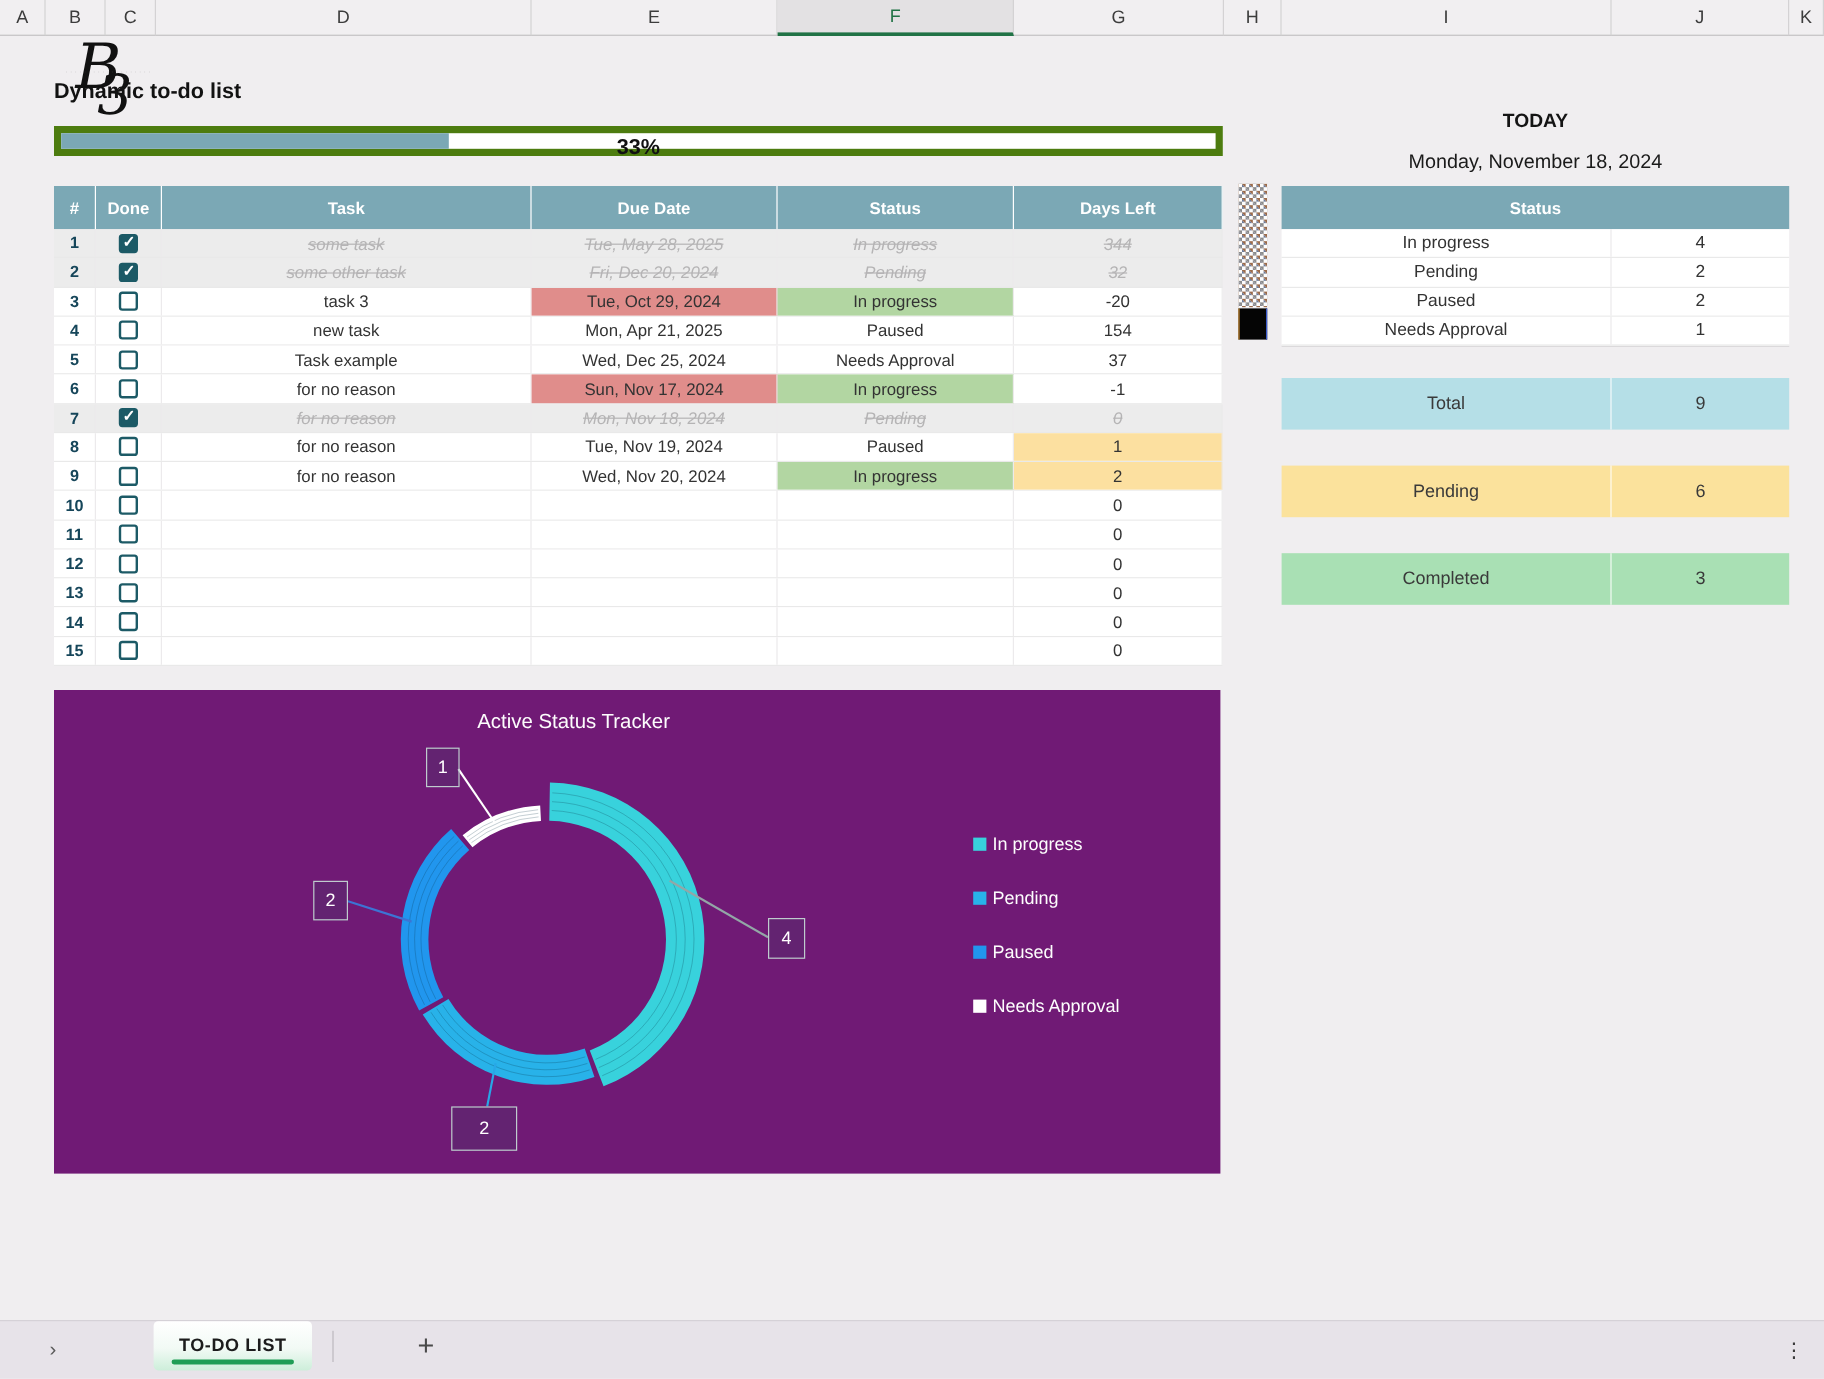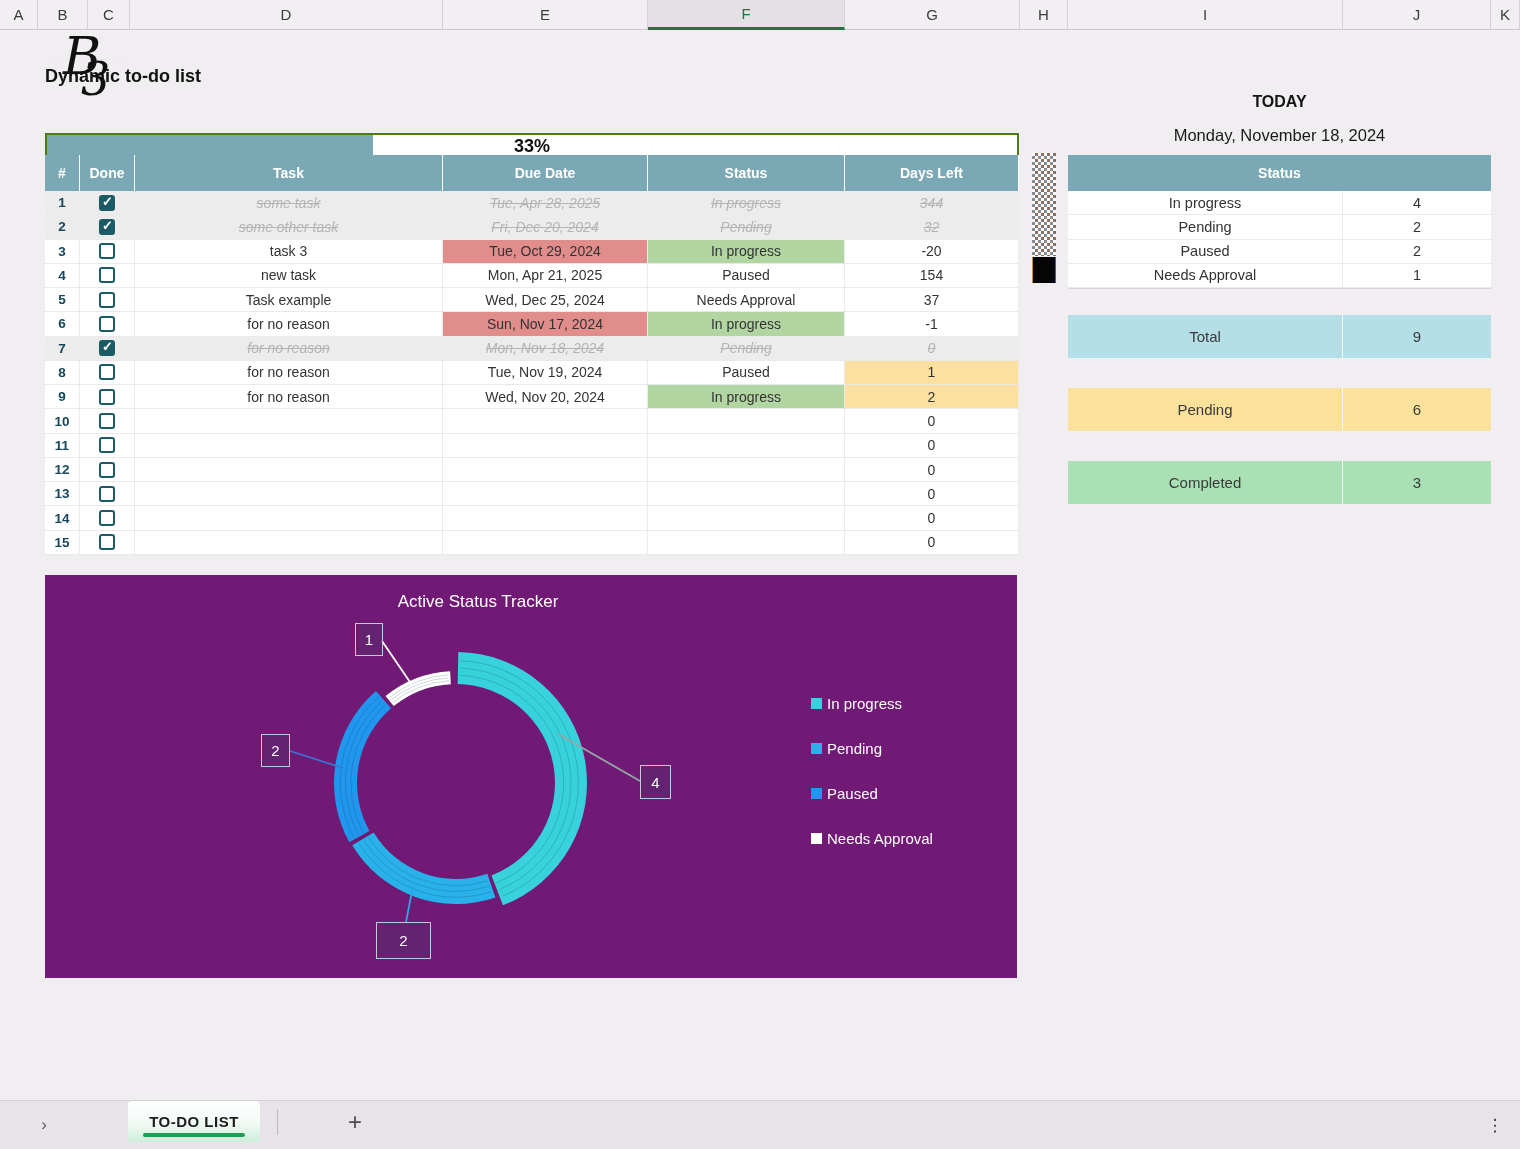--- a/index.html
+++ b/index.html
@@ -12,21 +12,21 @@
   .colcell.selected { background:#e3e1e3; color:#217346; border-bottom:3px solid #217346; font-weight:400; }
 
   
   #logo { position:absolute; left:55px; top:30px; width:90px; height:78px; }
   .logo-b { position:absolute; left:8px; top:-4px; font-family:"DejaVu Serif", serif; font-style:italic; font-size:52px; color:#111; }
   .logo-3 { position:absolute; left:26px; top:22px; font-family:"DejaVu Serif", serif; font-style:italic; font-size:46px; color:#111; }
   .logo-caption { position:absolute; left:0px; top:28px; width:90px; font-size:3px; letter-spacing:1px; color:#777; white-space:nowrap; overflow:hidden; }
 
   
   #page-title { position:absolute; left:45px; top:66px; width:974px; text-align:left; font-size:18px; font-weight:bold; color:#121212; }
-  #progressbar { position:absolute; left:45px; top:105px; width:974px; height:25px; background:#ffffff; border:2px solid #4d7c0f;margin-top:28px; }
+  #progressbar { position:absolute; left:45px; top:105px; width:974px; height:25px; background:#ffffff; border:6px solid #4d7c0f; }
   #progress-fill { position:absolute; left:0; top:0; height:100%; background:#7ba8b5; }
   #progress-label { position:absolute; left:0; top:1px; width:100%; text-align:center; font-size:18px; font-weight:bold; color:#111; }
 
   
   #todo-table { position:absolute; left:45px; top:155px; width:974px; }
   .thead { display:flex; height:36px; background:#7ba8b5; color:#fff; font-weight:bold; font-size:14px; }
   .thead > div { display:flex; align-items:center; justify-content:center; border-right:1.5px solid #ffffff; }
   .trow { display:flex; height:24.27px; background:#fff; border-bottom:1px solid #e9e9e9; font-size:14px; color:#333; }
   .trow > div { display:flex; align-items:center; justify-content:center; border-right:1px solid #eceaec; overflow:hidden; }
   .c0 { width:35px; } .c1 { width:55px; } .c2 { width:308px;text-align:center; } .c3 { width:205px; } .c4 { width:197px; } .c5 { width:174px;text-align:right; }
@@ -120,21 +120,21 @@
         <div class="c4">Status</div>
         <div class="c5">Days Left</div>
       </div>
     <div id="task-rows">
         <div class="trow completed">
           <div class="c0">1</div>
           <div class="c1">
             <div class="cbx checked"></div>
           </div>
           <div class="c2">some task</div>
-          <div class="c3">Tue, Apr 28, 2025</div>
+          <div class="c3">Tue, May 28, 2025</div>
           <div class="c4">In progress</div>
           <div class="c5">344</div>
         </div>
         <div class="trow completed">
           <div class="c0">2</div>
           <div class="c1">
             <div class="cbx checked"></div>
           </div>
           <div class="c2">some other task</div>
           <div class="c3">Fri, Dec 20, 2024</div>

